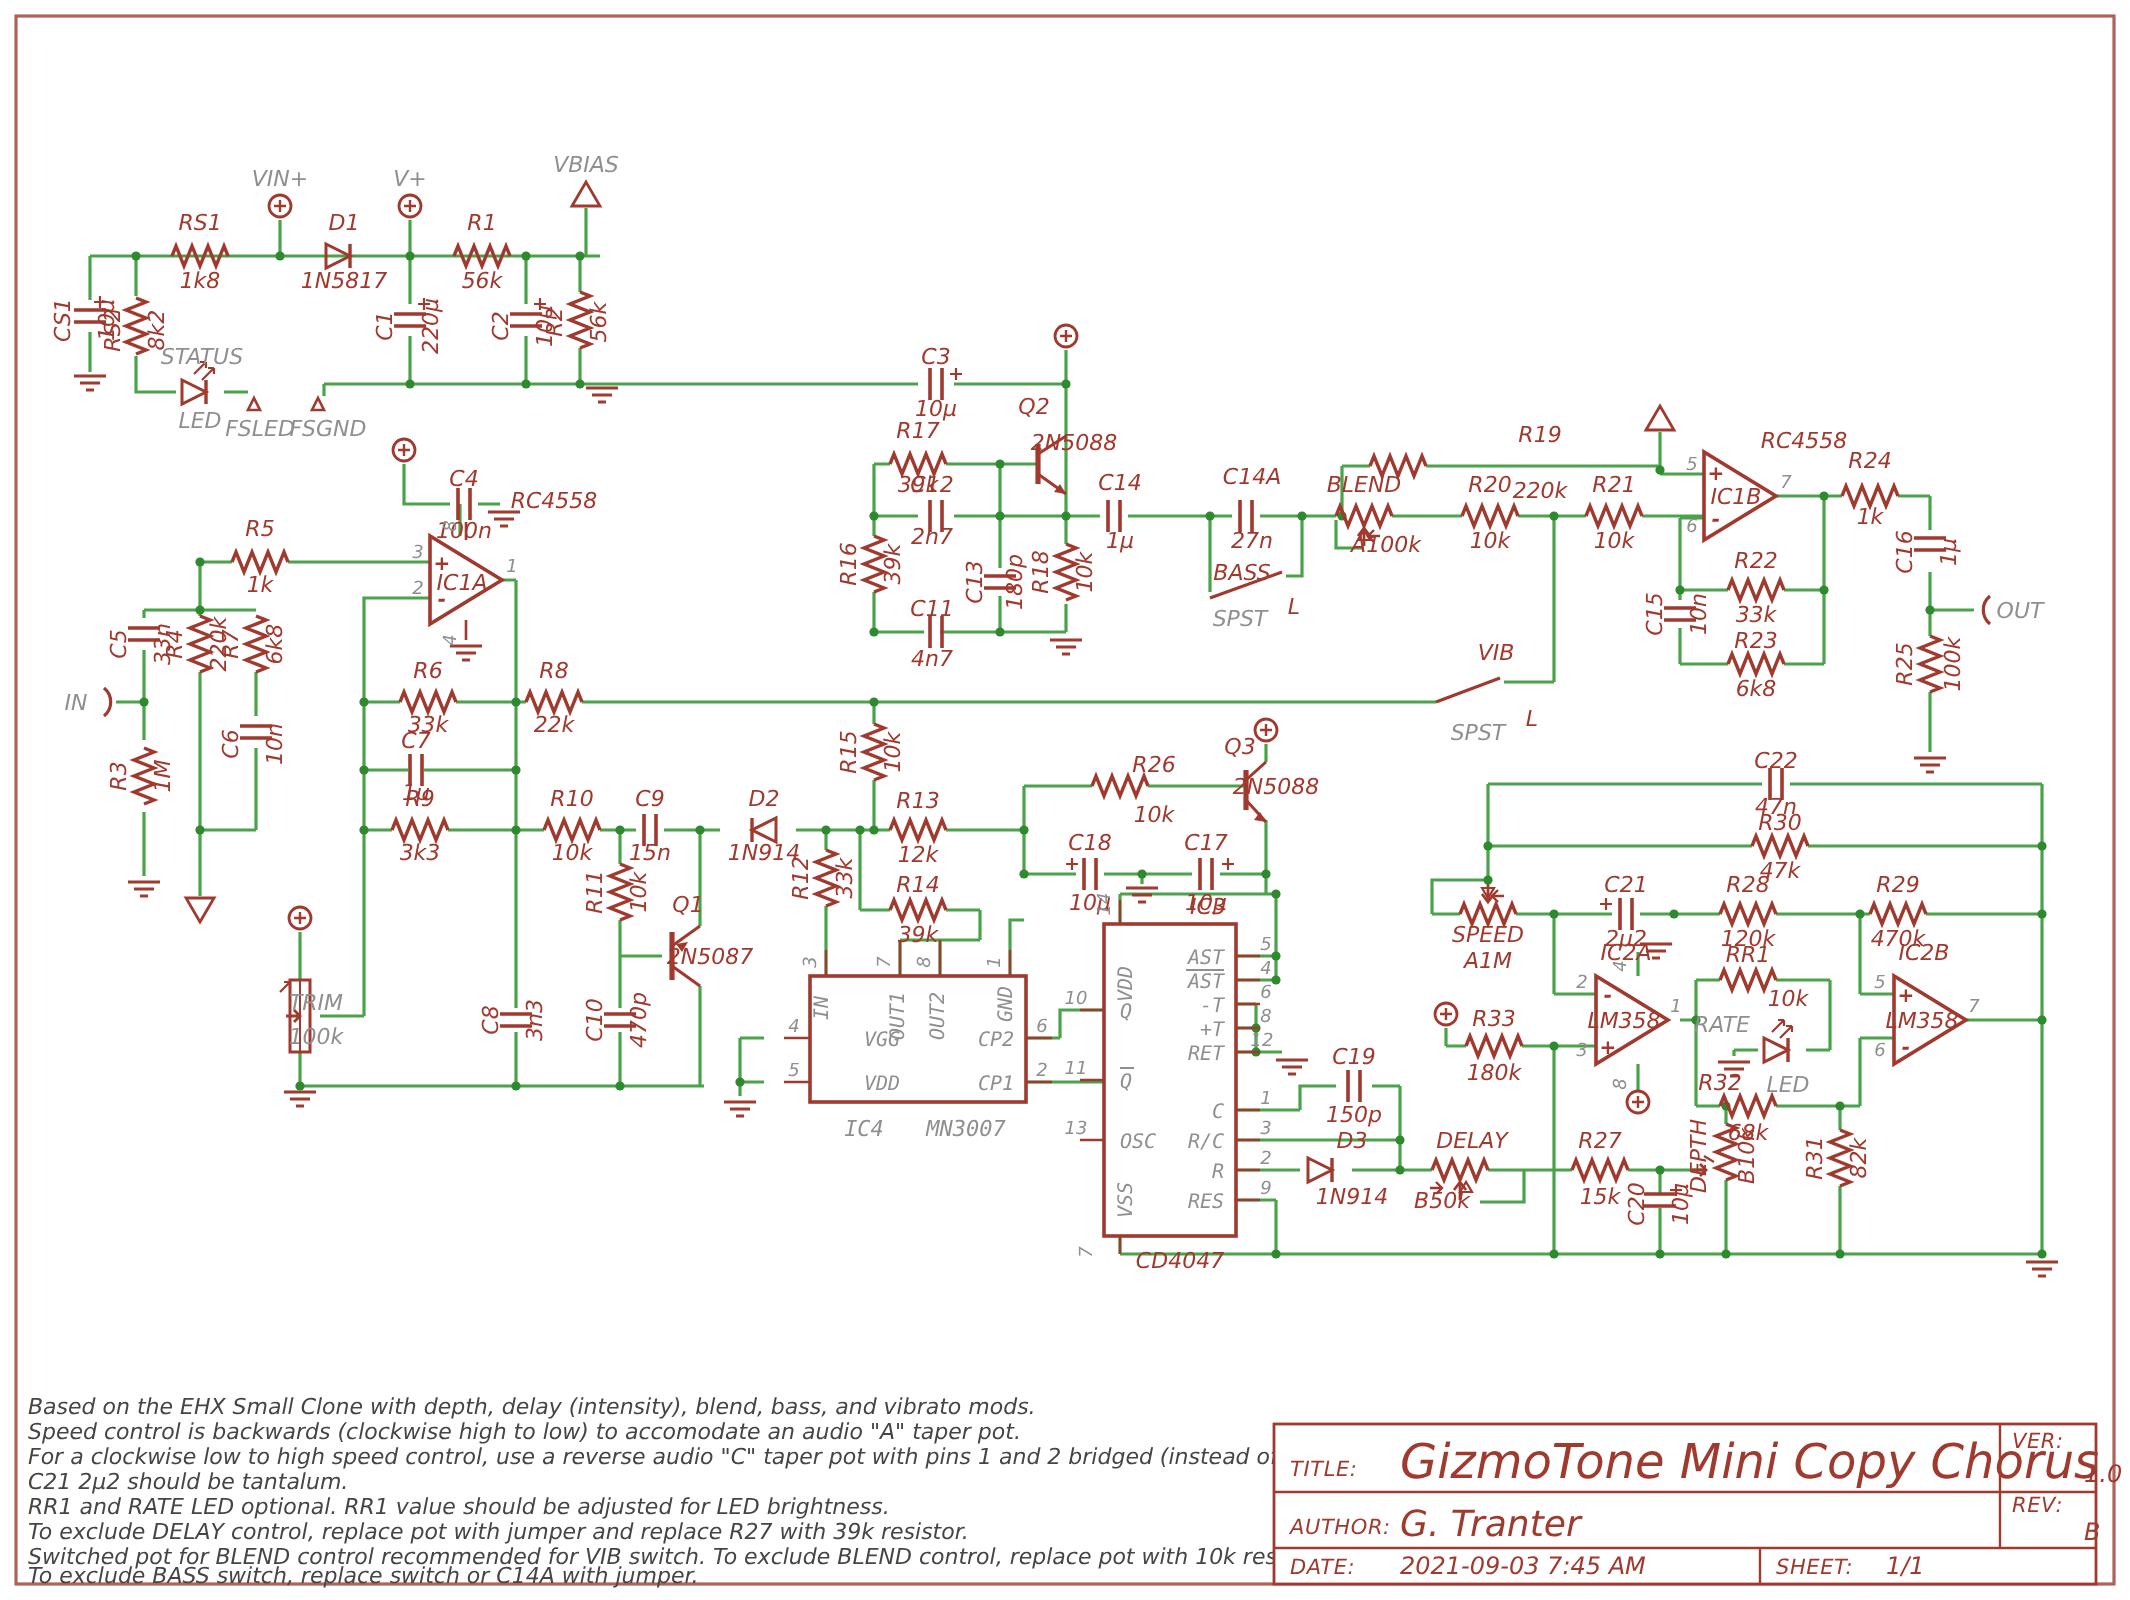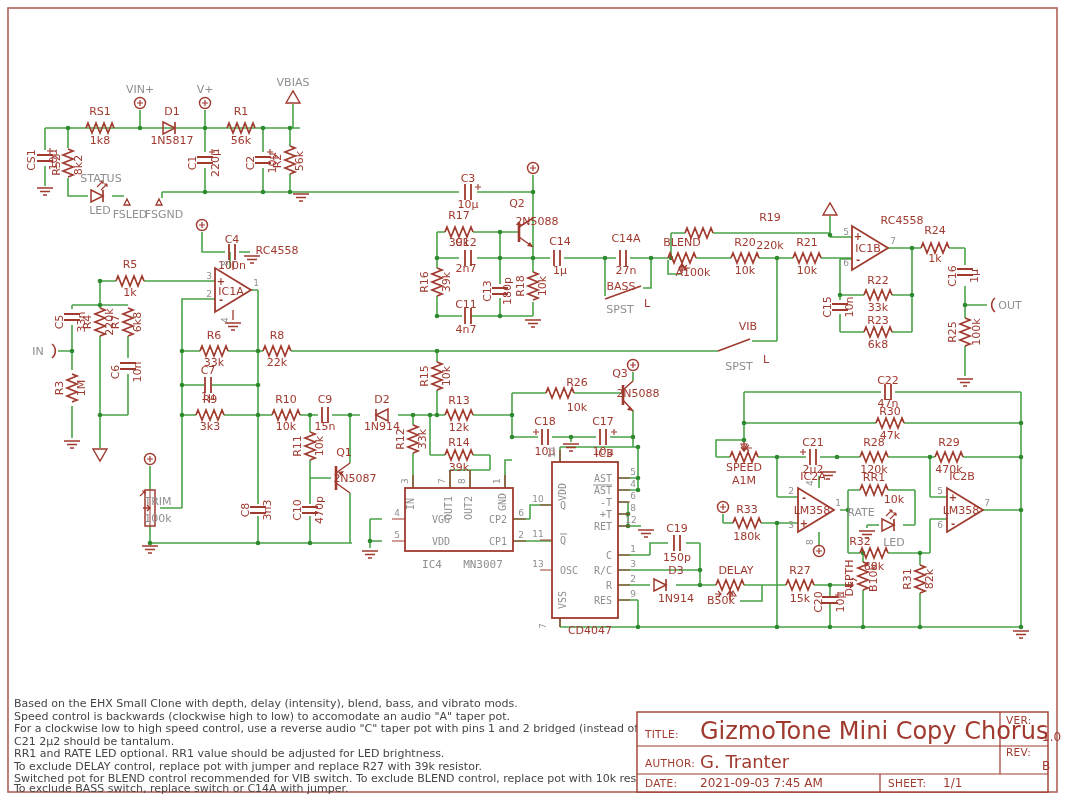--- a/index.html
+++ b/index.html
@@ -1,16 +1,16 @@
 <!DOCTYPE html>
 <html><head>
 <meta charset="utf-8">
 <style>
   html,body{margin:0;padding:0;background:#fff;}
-  #page{position:relative;width:1065px;height:800px;background:#ffffff;font-family:"DejaVu Sans",sans-serif;}
+  #page{position:relative;width:1065px;height:800px;background:#ffffff;font-family:"DejaVu Sans",sans-serif;font-style:italic;}
   svg{position:absolute;left:0;top:0;}
   text{font-family:"DejaVu Sans",sans-serif;}
   .t{font-size:11px;fill:#a03a2f;text-anchor:middle;}
   .g{fill:#8f8f8f;}
   .m{font-family:"DejaVu Sans Mono",monospace;}
   .pn{font-size:9px;fill:#8f8f8f;text-anchor:middle;}
   .note{font-size:11px;fill:#454545;text-anchor:start;}
   .tbl{font-size:10.5px;fill:#a03a2f;text-anchor:start;letter-spacing:.3px;}
   .tbig{font-size:24px;fill:#a03a2f;text-anchor:start;}
   .tmed{font-size:18px;fill:#a03a2f;text-anchor:start;}

